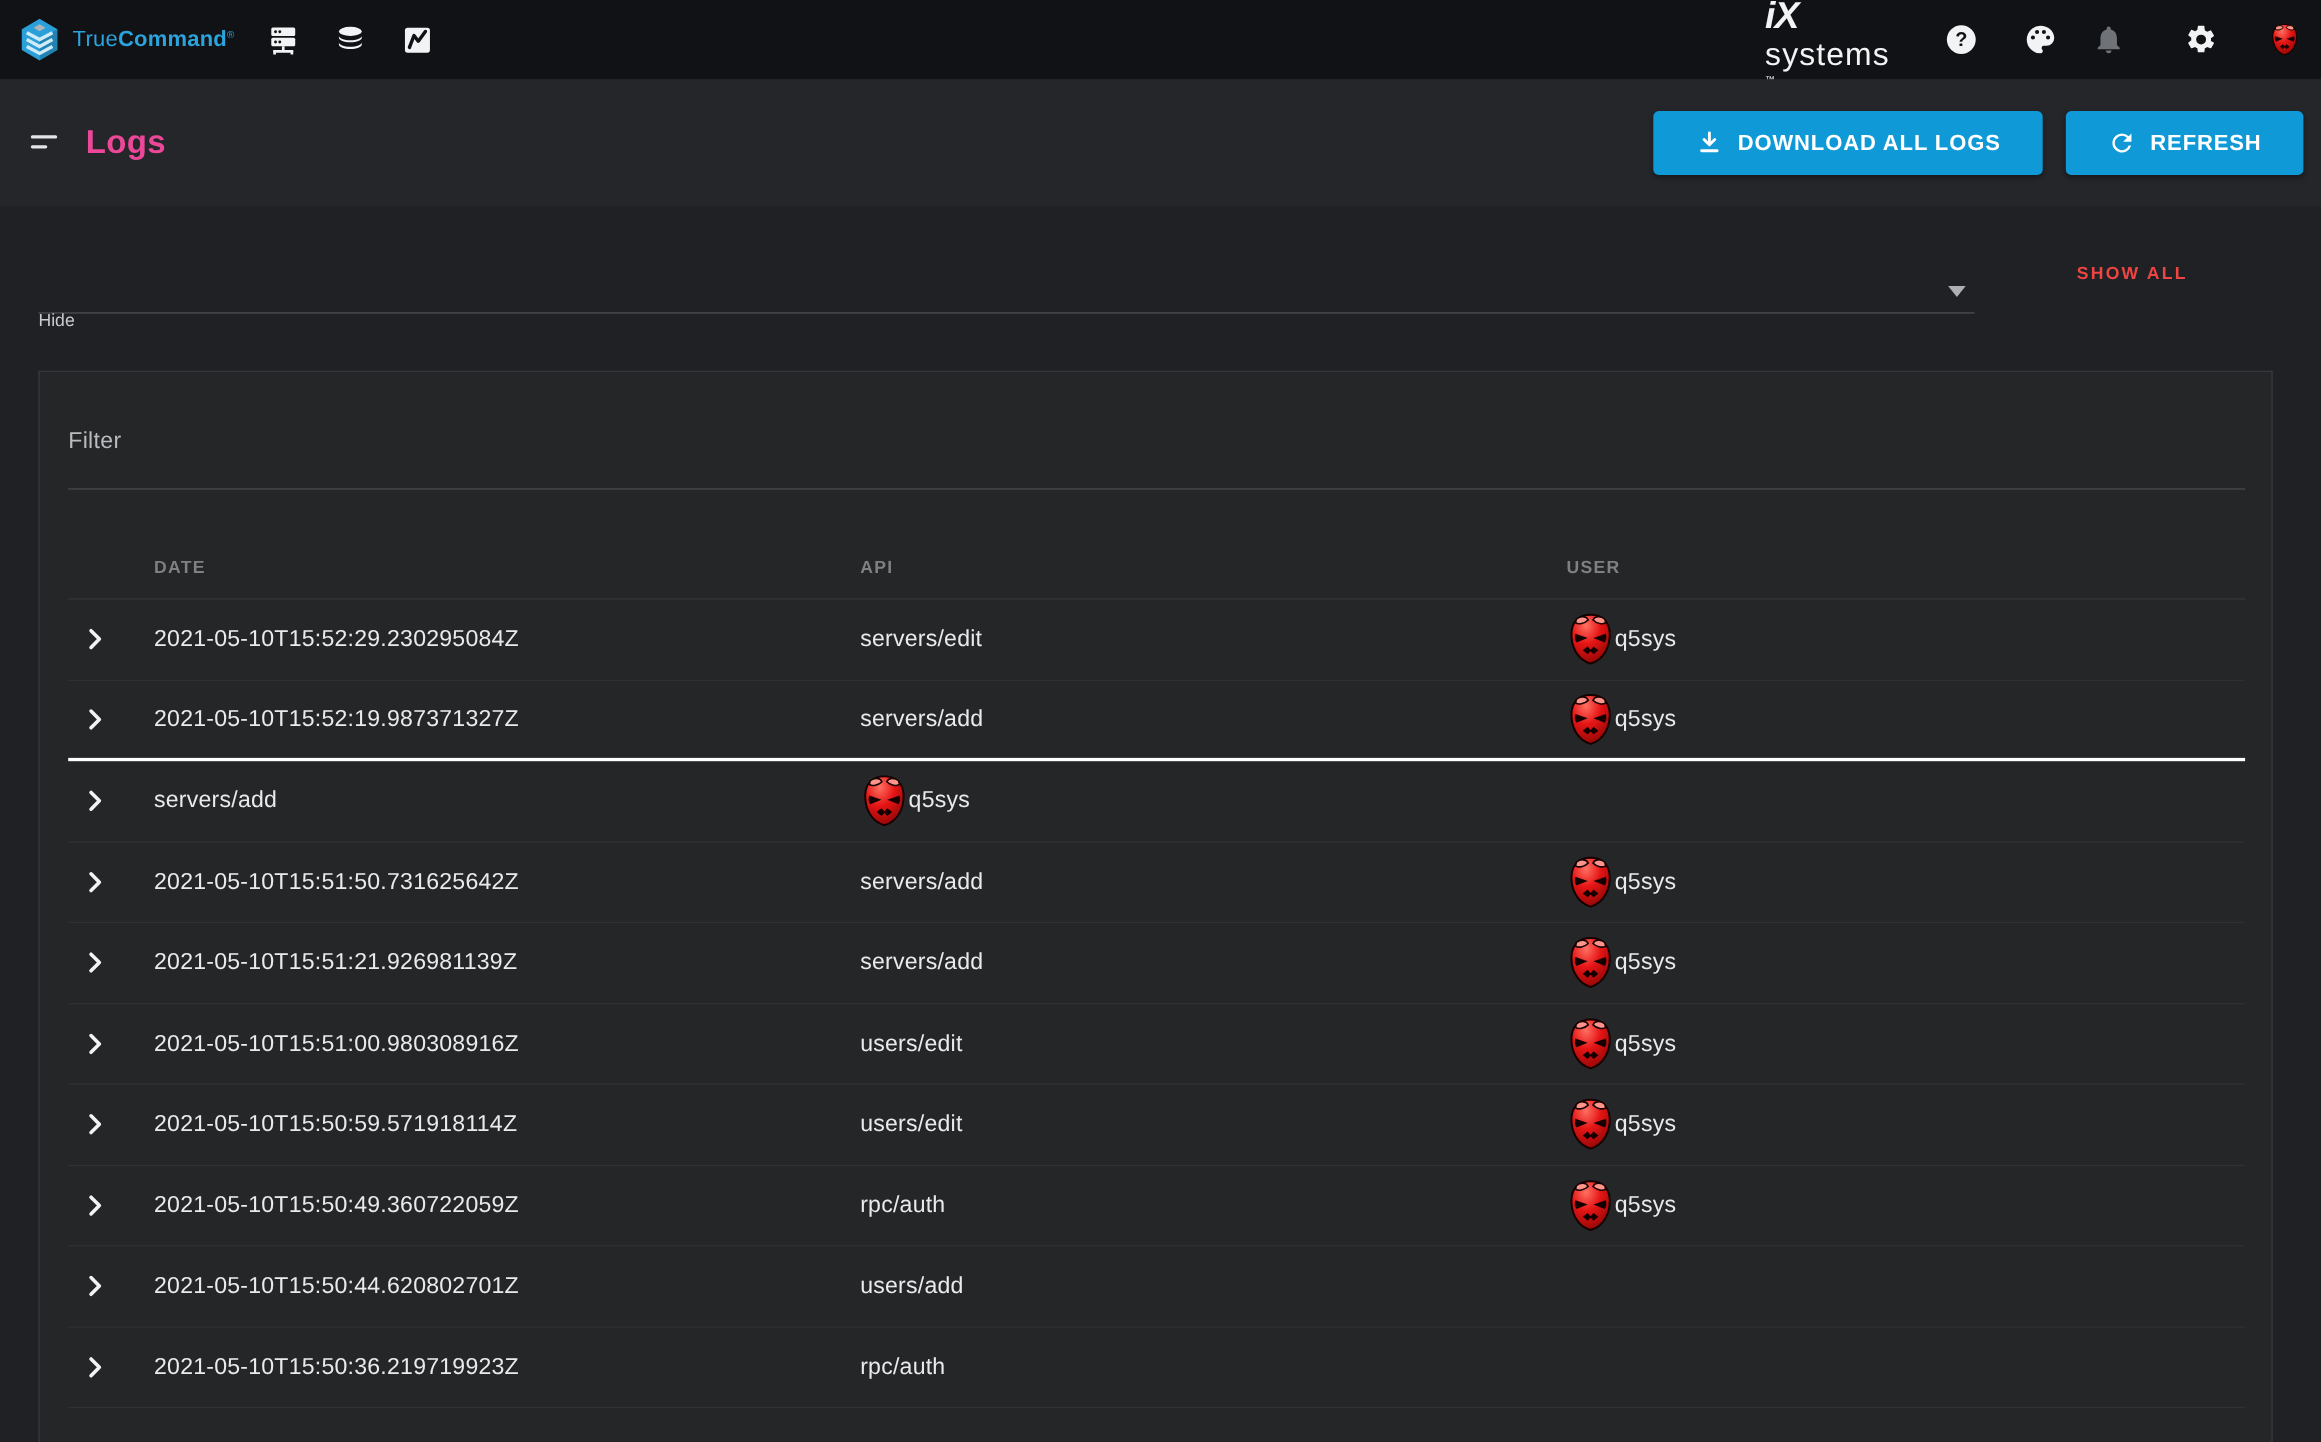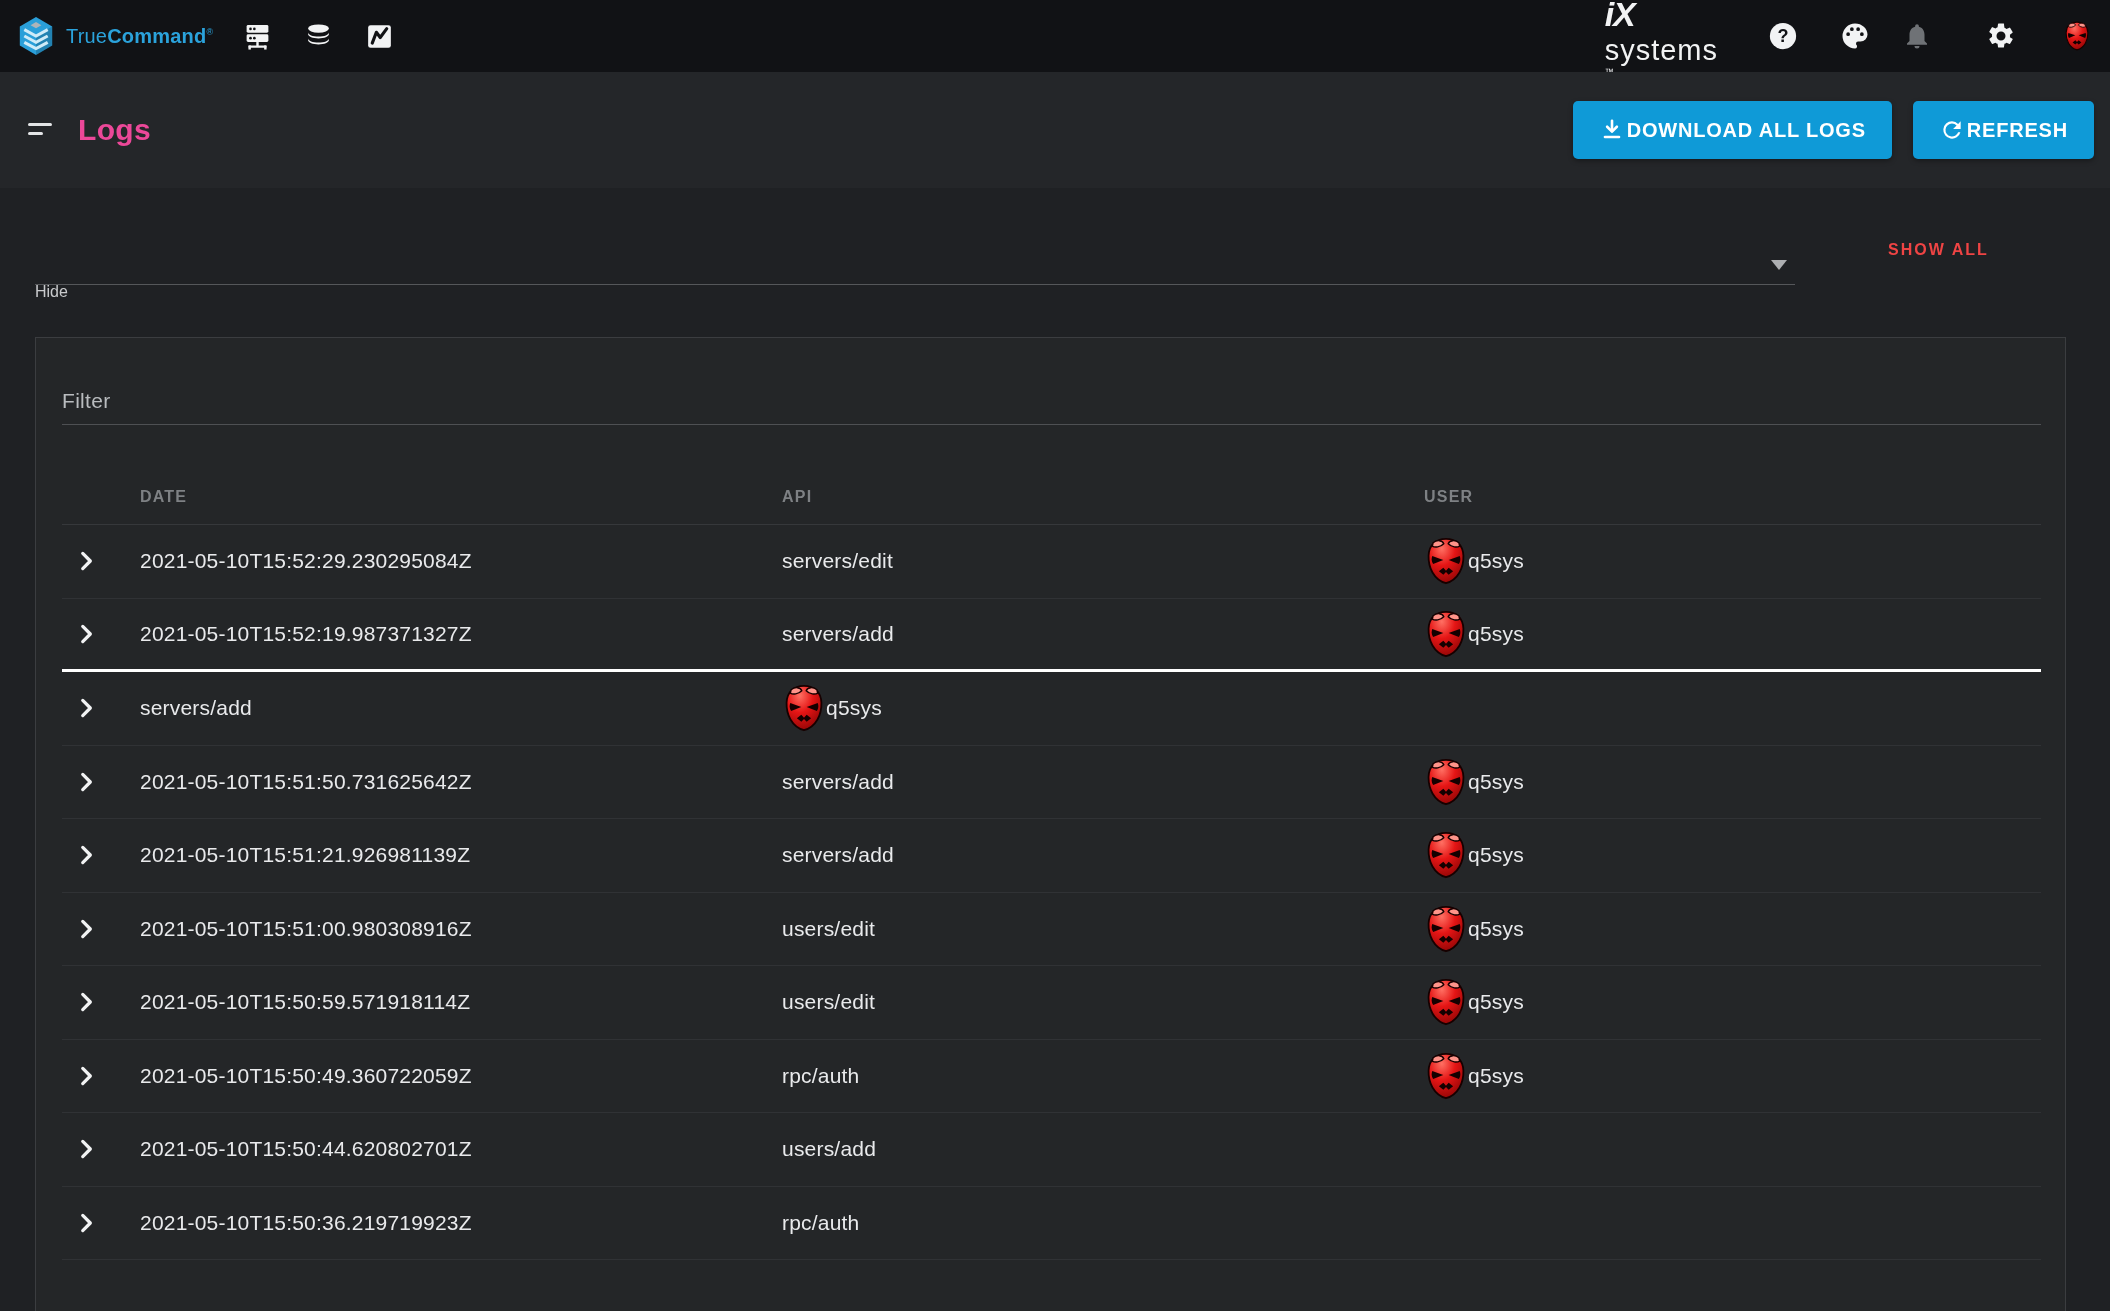--- a/index.html
+++ b/index.html
@@ -40,21 +40,21 @@
     background:#242629; display:flex; align-items:center; padding:0 16px 0 28px;
   }
   .menu-icon{ width:30px; height:16px; position:relative; cursor:pointer; margin-right:20px; }
   .menu-icon i{ position:absolute; left:0; height:3px; background:#E4E5E7; border-radius:2px; display:block; }
   .menu-icon i:first-child{ top:1px; width:24px; }
   .menu-icon i:last-child{ top:10px; width:15px; }
   .page-title{ font-size:30px; font-weight:700; color:#ec4899; letter-spacing:.3px; }
   .header-actions{ margin-left:auto; display:flex; gap:21px; }
   .btn{
     height:58px; background:#0F9AD7; color:#FFFFFF; border:none; border-radius:5px;
-    display:flex; align-items:center; gap:2px; padding:0 26px;
+    display:flex; align-items:center; gap:13px; padding:0 38px;
     font-family:"Liberation Sans", sans-serif; font-size:20px; font-weight:700;
     letter-spacing:.8px; cursor:pointer; box-shadow:0 2px 5px rgba(0,0,0,.35);
   }
   .btn svg{ width:26px; height:26px; }
 
   
   .filter-strip{ position:absolute; top:188px; left:0; right:0; height:149px; }
   .log-select{
     position:absolute; left:35px; top:52px; width:1760px; height:45px;
     border-bottom:1px solid #55575A; cursor:pointer;
@@ -70,21 +70,21 @@
     background:none; border:none; cursor:pointer; font-family:"Liberation Sans", sans-serif;
   }
   .hide-label{ position:absolute; left:35px; top:95px; font-size:16px; color:#C9CBCD; cursor:pointer; }
 
   
   .panel{
     position:absolute; left:35px; top:337px; width:2031px; bottom:-2px;
     background:#242628; border:1px solid #3B3D40;
   }
   .filter-block{
-    margin:52px 24px 0 26px; padding-bottom:12px; border-bottom:1px solid #4E5053;
+    margin:52px 24px 0 26px; padding-bottom:32px; border-bottom:1px solid #4E5053;
   }
   .filter-label{ font-size:21px; line-height:22px; color:#B9BCBF; letter-spacing:.3px; }
 
   .tbl{ margin:0 24px 0 26px; }
   .thead, .trow{
     display:grid; grid-template-columns:78px 642px 642px 1fr; align-items:center;
   }
   .thead{ height:100px; border-bottom:1px solid #36383B; }
   .th{ font-size:16px; font-weight:700; letter-spacing:1.2px; color:#7E8184;margin-top:44px; }
   .trow{ height:73.5px; border-bottom:1px solid #303235; }

